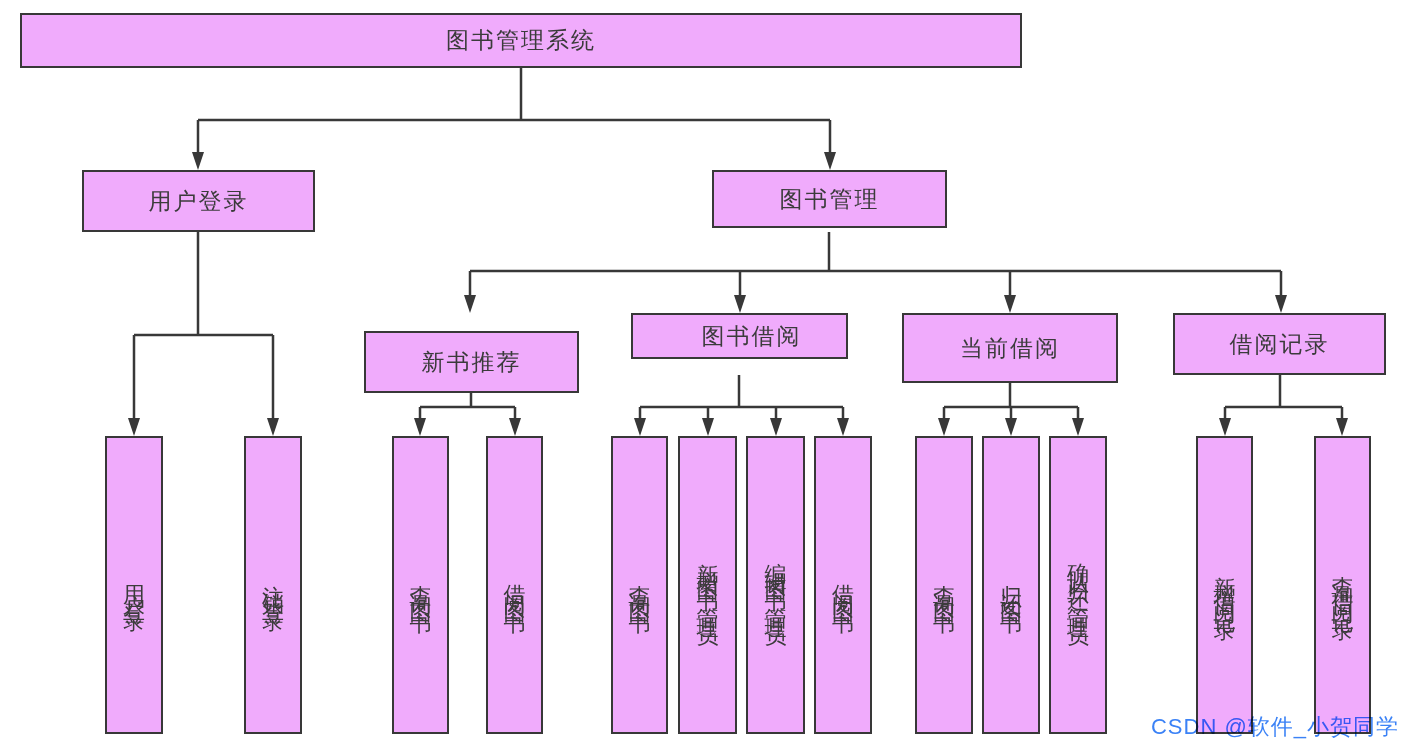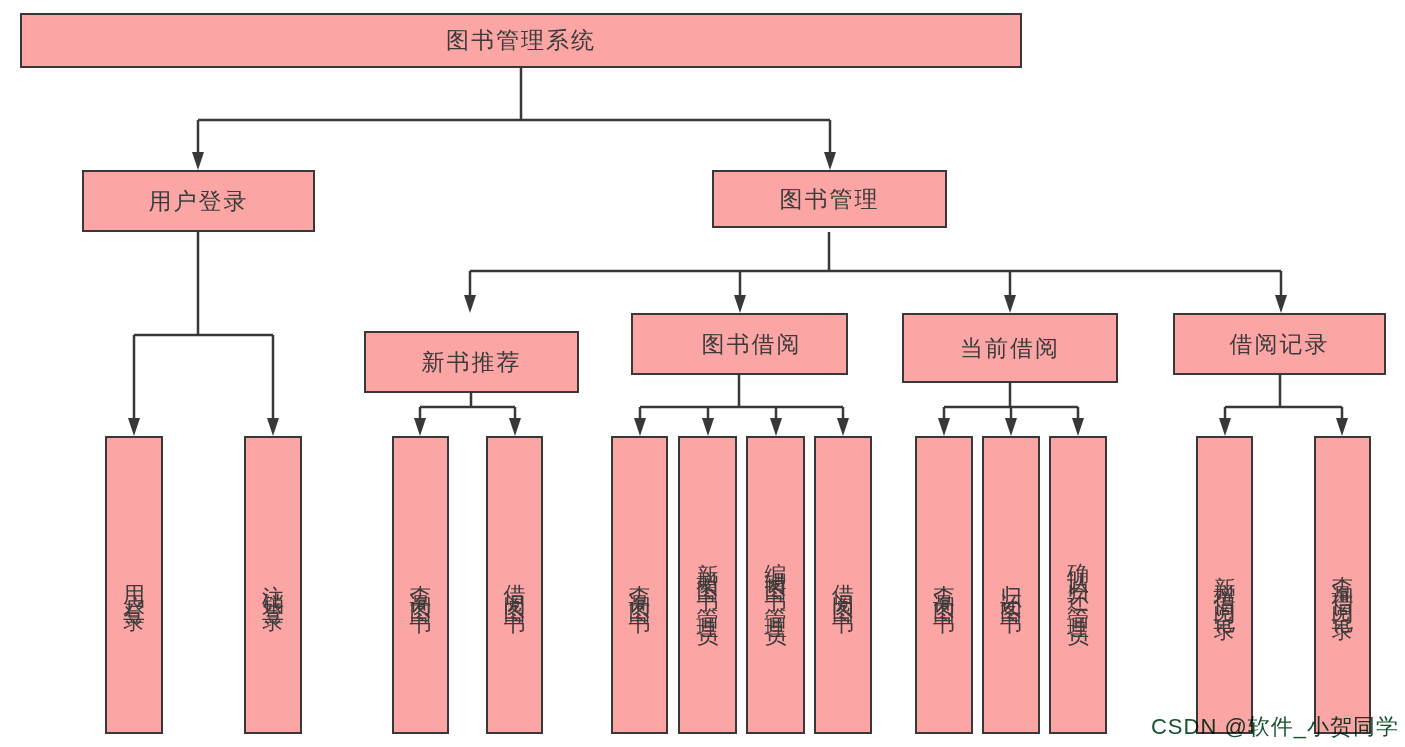--- a/index.html
+++ b/index.html
@@ -15,21 +15,21 @@
     position: absolute;
     left: 0; top: 0;
     width: 1405px;
     height: 747px;
     z-index: 1;
   }
   .node {
     position: absolute;
     box-sizing: border-box;
     border: 2px solid #383838;
-    background: #fca5a5;
+    background: #f0abfc;
     display: flex;
     align-items: center;
     justify-content: center;
     z-index: 2;
   }
   .hlabel {
     font-size: 23px;
     letter-spacing: 2px;
     color: #3b3b3b;
     white-space: nowrap;
@@ -42,21 +42,21 @@
     color: #3b3b3b;
     line-height: 1;
     white-space: nowrap;
   }
   #watermark {
     position: absolute;
     right: 6px;
     top: 712px;
     font-size: 22px;
     letter-spacing: 1px;
-    color: #14532d;
+    color: #3b82f6;
     z-index: 3;
     mix-blend-mode: multiply;
     white-space: nowrap;
   }
 </style>
 </head>
 <body>
 
 <div id="stage">
 
@@ -91,21 +91,21 @@
   <div class="node" style="left:82px;top:170px;width:233px;height:62px;">
     <span class="hlabel">用户登录</span>
   </div>
   <div class="node" style="left:712px;top:170px;width:235px;height:58px;">
     <span class="hlabel">图书管理</span>
   </div>
 
   <div class="node" style="left:364px;top:331px;width:215px;height:62px;">
     <span class="hlabel">新书推荐</span>
   </div>
-  <div class="node" style="left:631px;top:313px;width:217px;height:62px;padding-left:24px;">
+  <div class="node" style="left:631px;top:313px;width:217px;height:46px;padding-left:24px;">
     <span class="hlabel">图书借阅</span>
   </div>
   <div class="node" style="left:902px;top:313px;width:216px;height:70px;">
     <span class="hlabel">当前借阅</span>
   </div>
   <div class="node" style="left:1173px;top:313px;width:213px;height:62px;">
     <span class="hlabel">借阅记录</span>
   </div>
 
   <div class="node leaf" style="left:105px;top:436px;width:58px;height:298px;">

